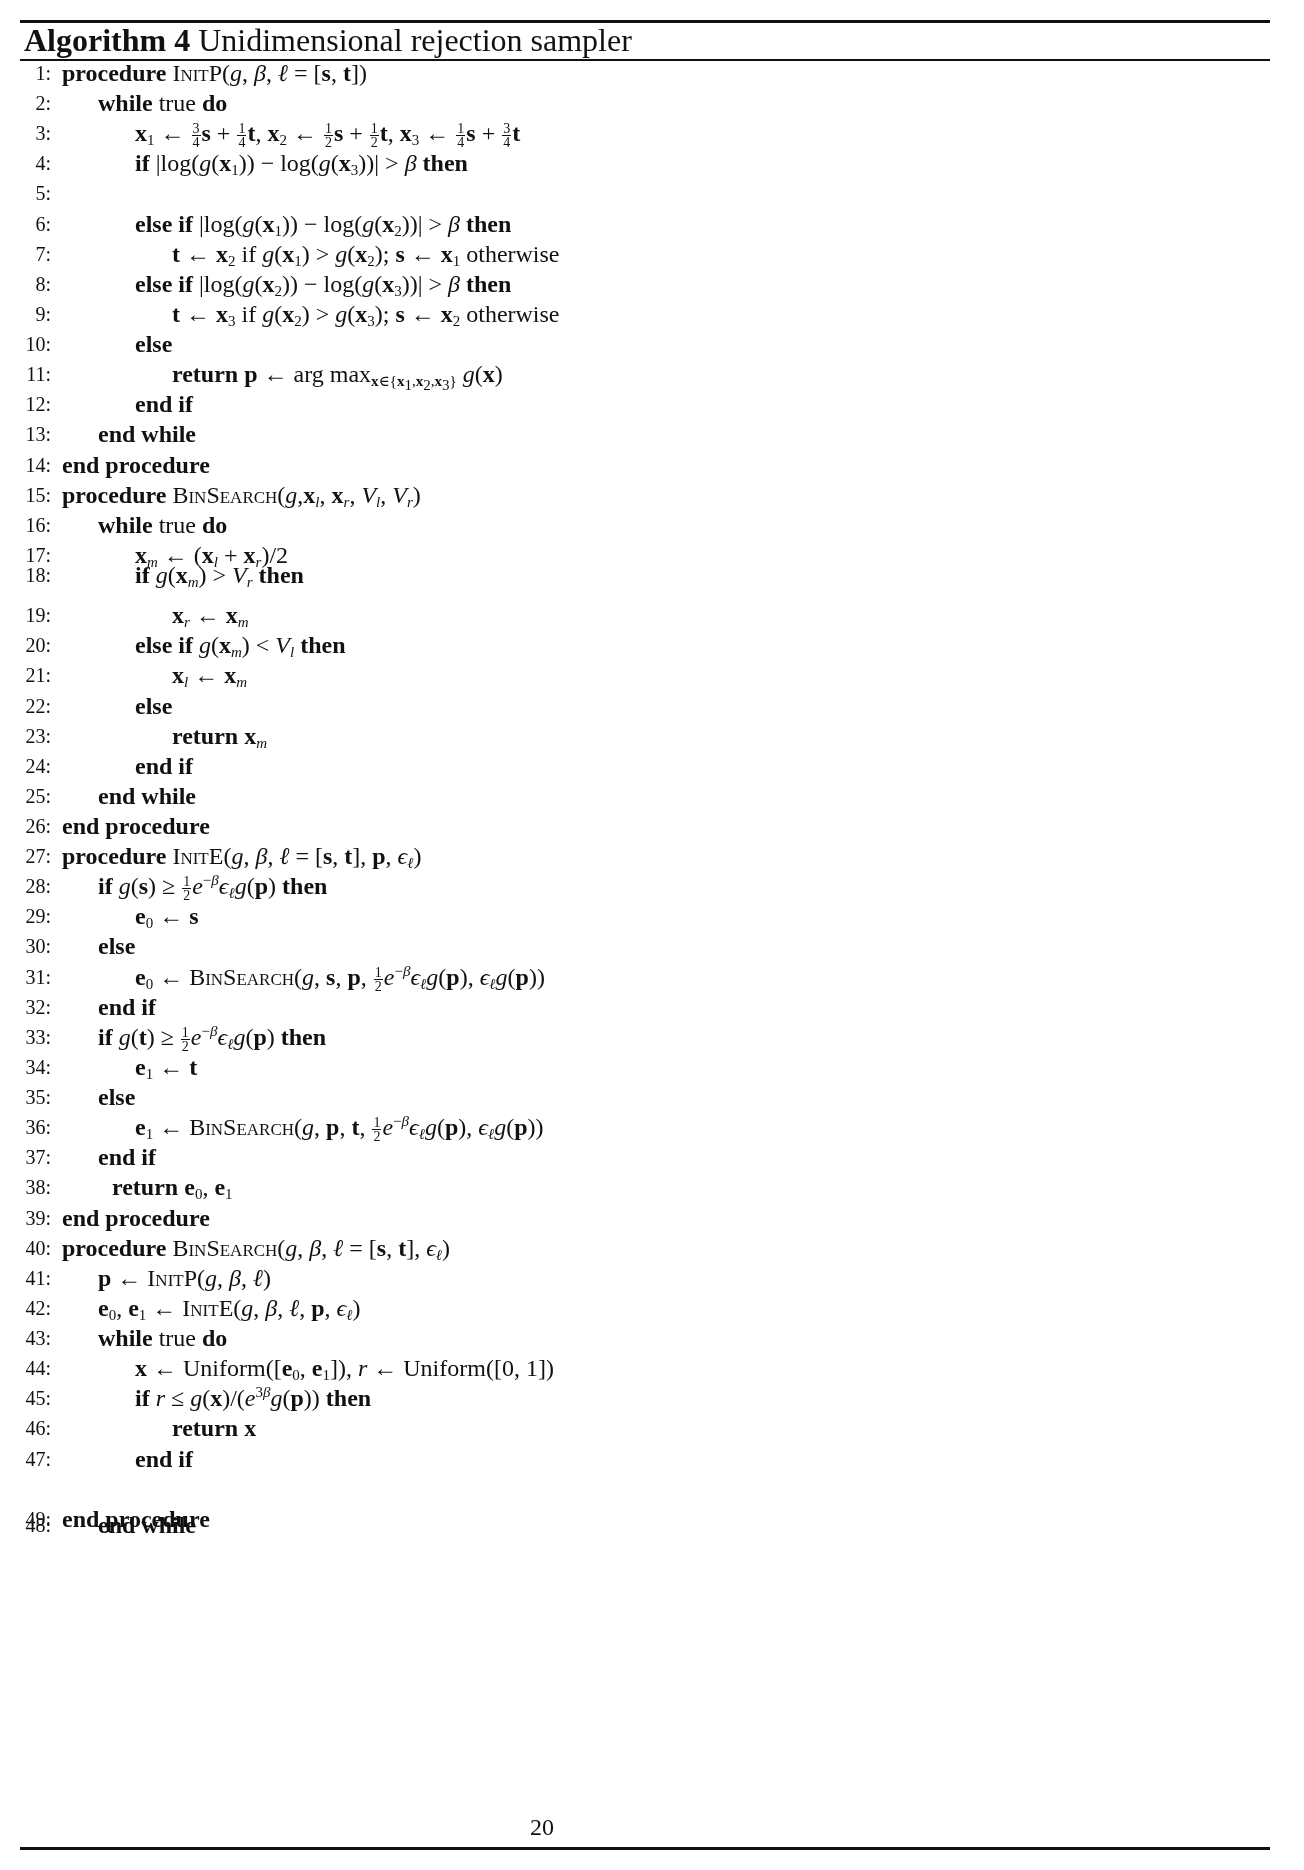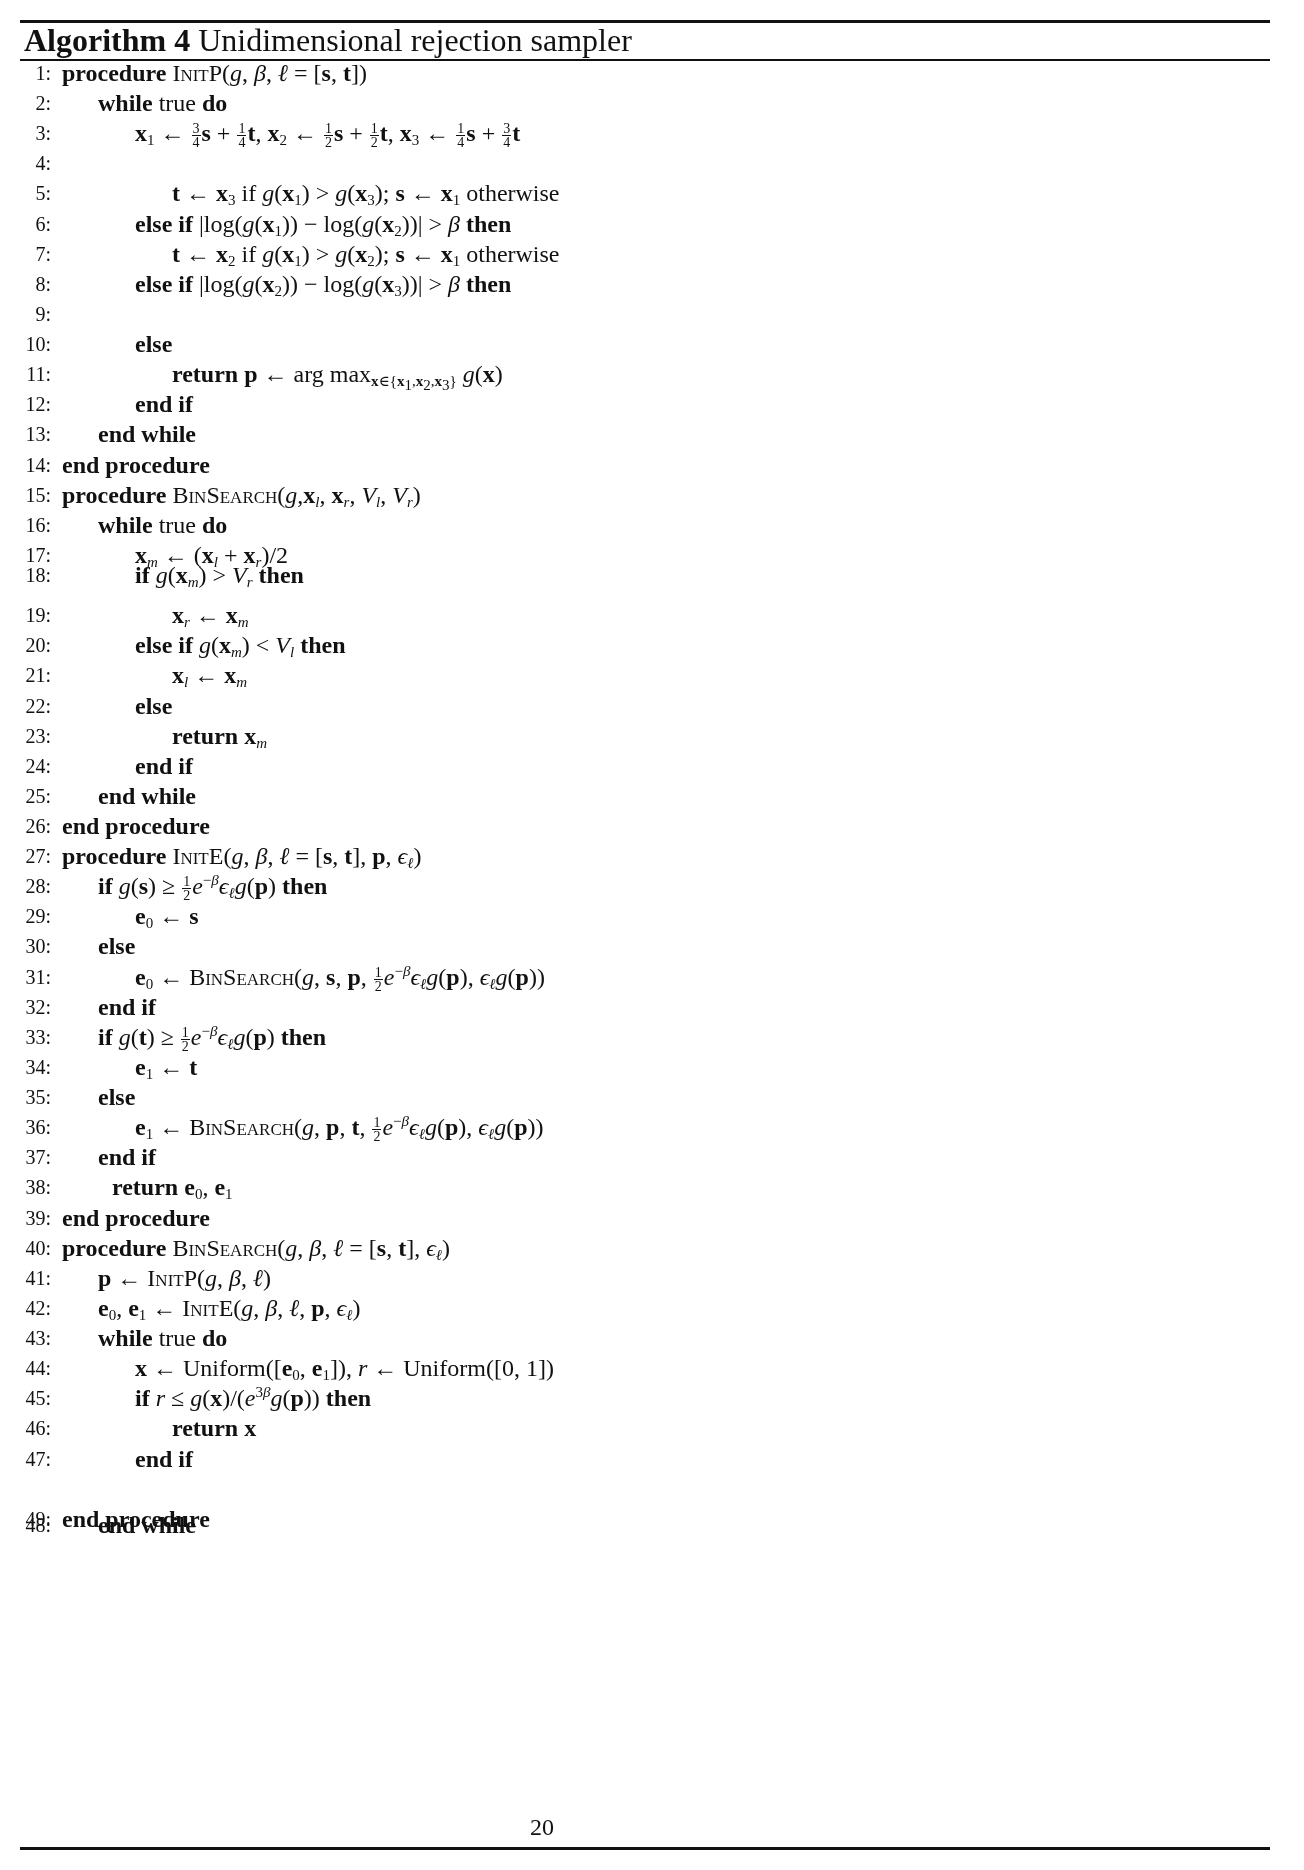--- a/index.html
+++ b/index.html
@@ -61,39 +61,40 @@
     <div class="line" style="top: 30.12px;">
       <span class="ln">2:</span>
       <span class="code" style="left: 98px;"><span class="kw">while</span> true <span class="kw">do</span></span>
     </div>
     <div class="line" style="top: 60.24px;">
       <span class="ln">3:</span>
       <span class="code" style="left: 135px;"><span class="bf">x</span><sub>1</sub> ← <span class="frac"><span class="n">3</span><span class="d">4</span></span><span class="bf">s</span> + <span class="frac"><span class="n">1</span><span class="d">4</span></span><span class="bf">t</span>, <span class="bf">x</span><sub>2</sub> ← <span class="frac"><span class="n">1</span><span class="d">2</span></span><span class="bf">s</span> + <span class="frac"><span class="n">1</span><span class="d">2</span></span><span class="bf">t</span>, <span class="bf">x</span><sub>3</sub> ← <span class="frac"><span class="n">1</span><span class="d">4</span></span><span class="bf">s</span> + <span class="frac"><span class="n">3</span><span class="d">4</span></span><span class="bf">t</span></span>
     </div>
     <div class="line" style="top: 90.36px;">
       <span class="ln">4:</span>
+      <span class="code" style="left: 135px;"><span class="kw">if</span> |log(<span class="it">g</span>(<span class="bf">x</span><sub>1</sub>)) − log(<span class="it">g</span>(<span class="bf">x</span><sub>3</sub>))| &gt; <span class="it">β</span> <span class="kw">then</span></span>
     </div>
     <div class="line" style="top: 120.48px;">
       <span class="ln">5:</span>
-      <span class="code" style="left: 172px;"><span class="bf">t</span> ← <span class="bf">x</span><sub>3</sub> if <span class="it">g</span>(<span class="bf">x</span><sub>1</sub>) &gt; <span class="it">g</span>(<span class="bf">x</span><sub>3</sub>); <span class="bf">s</span> ← <span class="bf">x</span><sub>1</sub> otherwise</span>
     </div>
     <div class="line" style="top: 150.6px;">
       <span class="ln">6:</span>
       <span class="code" style="left: 135px;"><span class="kw">else if</span> |log(<span class="it">g</span>(<span class="bf">x</span><sub>1</sub>)) − log(<span class="it">g</span>(<span class="bf">x</span><sub>2</sub>))| &gt; <span class="it">β</span> <span class="kw">then</span></span>
     </div>
     <div class="line" style="top: 180.72px;">
       <span class="ln">7:</span>
       <span class="code" style="left: 172px;"><span class="bf">t</span> ← <span class="bf">x</span><sub>2</sub> if <span class="it">g</span>(<span class="bf">x</span><sub>1</sub>) &gt; <span class="it">g</span>(<span class="bf">x</span><sub>2</sub>); <span class="bf">s</span> ← <span class="bf">x</span><sub>1</sub> otherwise</span>
     </div>
     <div class="line" style="top: 210.84px;">
       <span class="ln">8:</span>
       <span class="code" style="left: 135px;"><span class="kw">else if</span> |log(<span class="it">g</span>(<span class="bf">x</span><sub>2</sub>)) − log(<span class="it">g</span>(<span class="bf">x</span><sub>3</sub>))| &gt; <span class="it">β</span> <span class="kw">then</span></span>
     </div>
     <div class="line" style="top: 240.96px;">
       <span class="ln">9:</span>
+      <span class="code" style="left: 172px;"><span class="bf">t</span> ← <span class="bf">x</span><sub>3</sub> if <span class="it">g</span>(<span class="bf">x</span><sub>2</sub>) &gt; <span class="it">g</span>(<span class="bf">x</span><sub>3</sub>); <span class="bf">s</span> ← <span class="bf">x</span><sub>2</sub> otherwise</span>
     </div>
     <div class="line" style="top: 271.08px;">
       <span class="ln">10:</span>
       <span class="code" style="left: 135px;"><span class="kw">else</span></span>
     </div>
     <div class="line" style="top: 301.2px;">
       <span class="ln">11:</span>
       <span class="code" style="left: 172px;"><span class="kw">return</span> <span class="bf">p</span> ← arg max<sub><span class="bf">x</span>∈{<span class="bf">x</span><sub>1</sub>,<span class="bf">x</span><sub>2</sub>,<span class="bf">x</span><sub>3</sub>}</sub> <span class="it">g</span>(<span class="bf">x</span>)</span>
     </div>
     <div class="line" style="top: 331.32px;">

